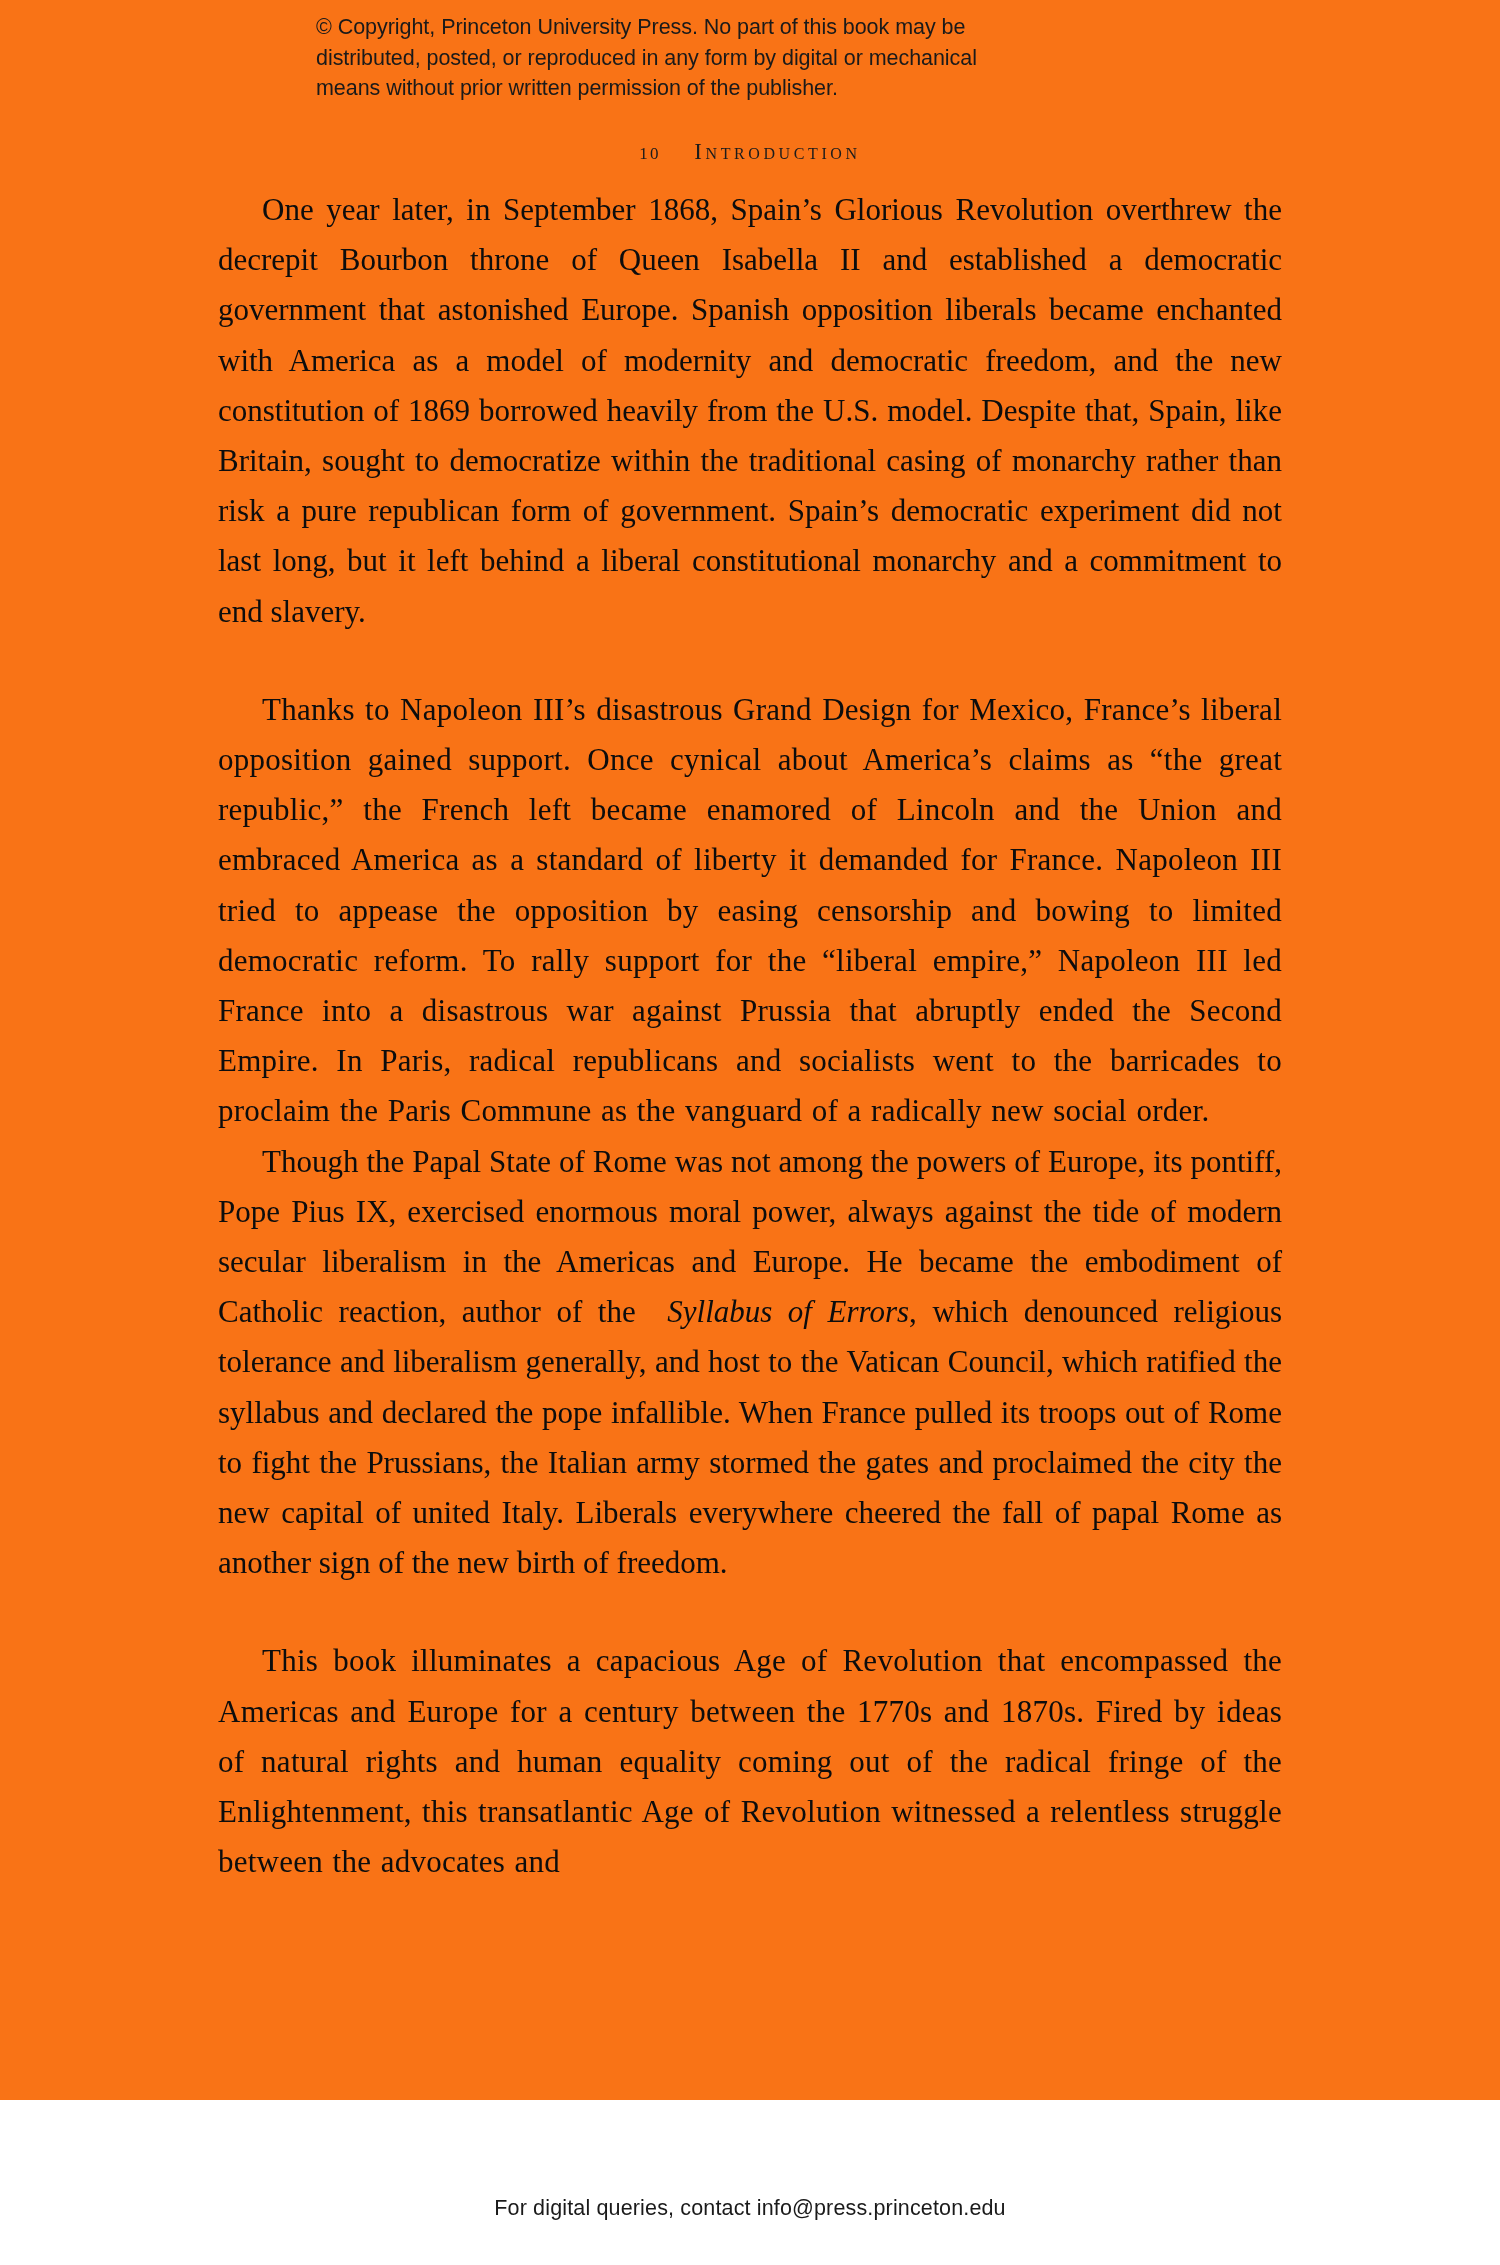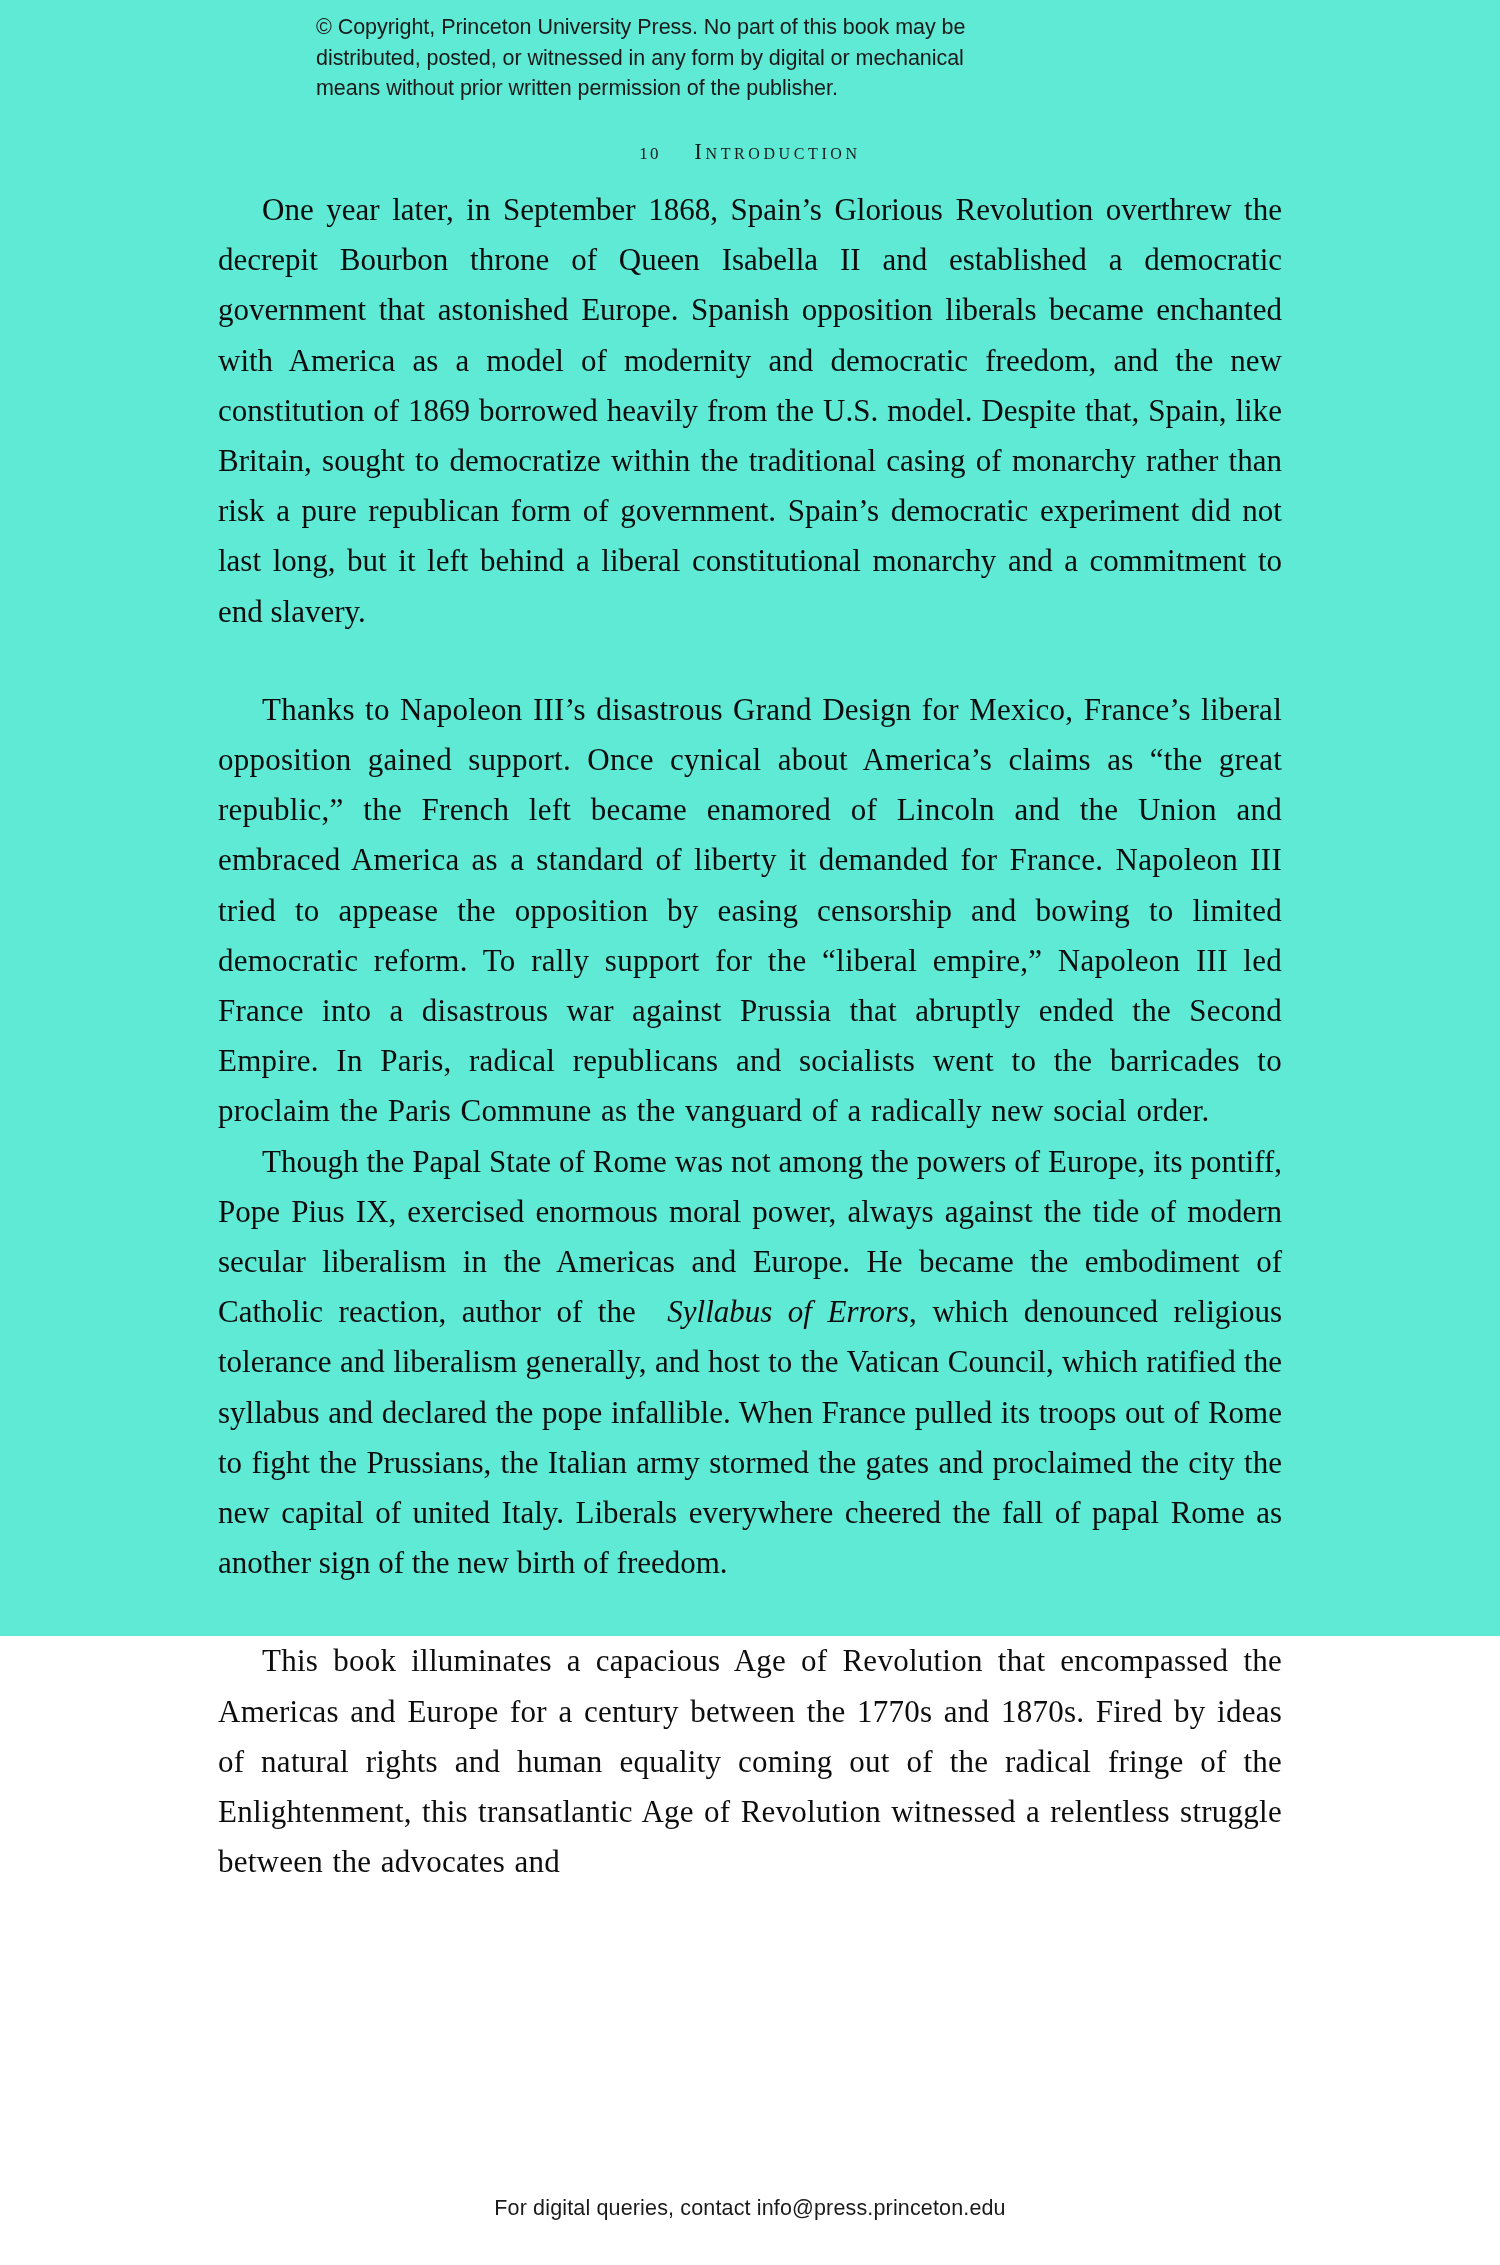--- a/index.html
+++ b/index.html
@@ -14,22 +14,22 @@
     font-family: "Liberation Serif", serif;
     color: #101010;
     overflow: hidden;
   }
 
   
   #page {
     position: absolute;
     left: 0; top: 0;
     width: 1500px;
-    height: 1636px;
-    background: #5eead4;
+    height: 2100px;
+    background: #f97316;
   }
 
   
   #copyright-notice {
     position: absolute;
     left: 316px;
     top: 12px;
     width: 840px;
     font-family: "Liberation Sans", sans-serif;
     font-size: 21.5px;
@@ -101,21 +101,21 @@
     letter-spacing: 0.15px;
   }
 </style>
 </head>
 <body>
 
 <div id="page">
 
   <div id="copyright-notice">
     <span class="cline">© Copyright, Princeton University Press. No part of this book may be</span>
-    <span class="cline">distributed, posted, or witnessed in any form by digital or mechanical</span>
+    <span class="cline">distributed, posted, or reproduced in any form by digital or mechanical</span>
     <span class="cline">means without prior written permission of the publisher.</span>
   </div>
 
   <div id="running-head">
     <span class="folio">10</span>
     <span class="rh-spacer"></span>
     <span class="rh-title">Introduction</span>
   </div>
 
   <div id="body-text">

